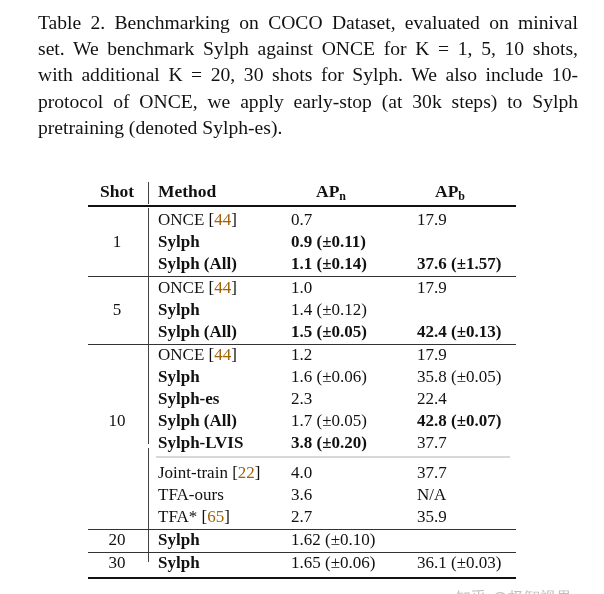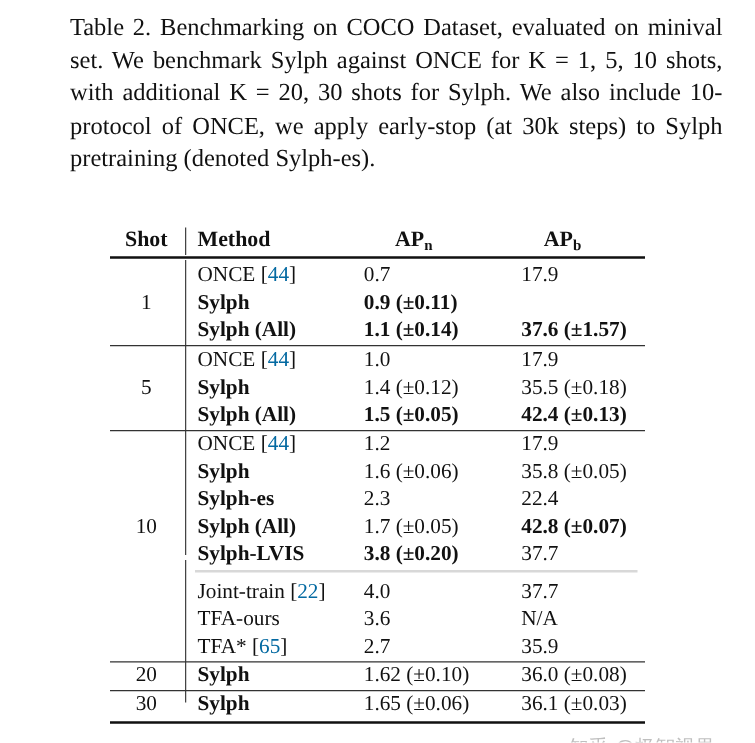--- a/index.html
+++ b/index.html
@@ -1,30 +1,30 @@
 <!DOCTYPE html>
 <html><head>
 <meta charset="utf-8">
 <style>
   html, body { margin: 0; padding: 0; background: #ffffff; }
   body { width: 604px; height: 594px; position: relative; overflow: hidden;
          font-family: "Liberation Serif", "DejaVu Serif", serif; color: #111; }
   .caption { position: absolute; left: 38px; top: 10px; width: 540px;
              font-size: 19.6px; line-height: 26.2px; text-align: justify; }
-  .caption .line { display: block; white-space: nowrap; text-align-last: justify; margin-left: 18px; }
+  .caption .line { display: block; white-space: nowrap; text-align-last: justify; }
   .caption .line.last { text-align-last: left; }
   .tbl { position: absolute; left: 88px; top: 178px; width: 428px; font-size: 17px; }
   .row { position: absolute; left: 0; height: 22px; line-height: 22px; width: 428px; }
   .cell { position: absolute; top: 0; white-space: nowrap; }
   .c-shot { left: 0; width: 58px; text-align: center; }
   .c-method { left: 70px; }
   .c-apn { left: 203px; }
   .c-apb { left: 329px; }
   .b { font-weight: bold; }
-  .cite { color: #0369a1; }
+  .cite { color: #a16207; }
   .hline { position: absolute; left: 0; width: 428px; background: #111; }
   .hline.thick { height: 2px; }
   .hline.thin { height: 1px; background: #333; }
   .hline.light { height: 2px; background: #d8d8d8; left: 68px; width: 354px; }
   .vline { position: absolute; left: 60px; width: 1px; background: #444; }
   .hdr { font-weight: bold; font-size: 17.5px; }
   .hdr sub { font-size: 12px; vertical-align: -3px; font-weight: bold; }
   .watermark { position: absolute; left: 455px; top: 588px; font-size: 16px;
                color: rgba(170,170,170,0.75); font-family: "DejaVu Sans", sans-serif; white-space: nowrap; }
 </style>
@@ -72,21 +72,20 @@
 
   <div class="row" style="top:99px">
     <span class="cell c-method"><span>ONCE [</span><span class="cite">44</span><span>]</span></span>
     <span class="cell c-apn">1.0</span>
     <span class="cell c-apb">17.9</span>
   </div>
   <div class="row" style="top:121px">
     <span class="cell c-shot">5</span>
     <span class="cell c-method b">Sylph</span>
     <span class="cell c-apn">1.4 (±0.12)</span>
-    <span class="cell c-apb">35.5 (±0.18)</span>
   </div>
   <div class="row" style="top:143px">
     <span class="cell c-method b">Sylph (All)</span>
     <span class="cell c-apn b">1.5 (±0.05)</span>
     <span class="cell c-apb b">42.4 (±0.13)</span>
   </div>
   <div class="hline thin" style="top:166px"></div>
 
   <div class="row" style="top:166px">
     <span class="cell c-method"><span>ONCE  [</span><span class="cite">44</span><span>]</span></span>
@@ -130,21 +129,20 @@
     <span class="cell c-method"><span>TFA* [</span><span class="cite">65</span><span>]</span></span>
     <span class="cell c-apn">2.7</span>
     <span class="cell c-apb">35.9</span>
   </div>
   <div class="hline thin" style="top:351px"></div>
 
   <div class="row" style="top:351px">
     <span class="cell c-shot">20</span>
     <span class="cell c-method b">Sylph</span>
     <span class="cell c-apn">1.62 (±0.10)</span>
-    <span class="cell c-apb">36.0 (±0.08)</span>
   </div>
   <div class="hline thin" style="top:374px"></div>
 
   <div class="row" style="top:374px">
     <span class="cell c-shot">30</span>
     <span class="cell c-method b">Sylph</span>
     <span class="cell c-apn">1.65 (±0.06)</span>
     <span class="cell c-apb">36.1 (±0.03)</span>
   </div>
   <div class="hline thick" style="top:399px"></div>

